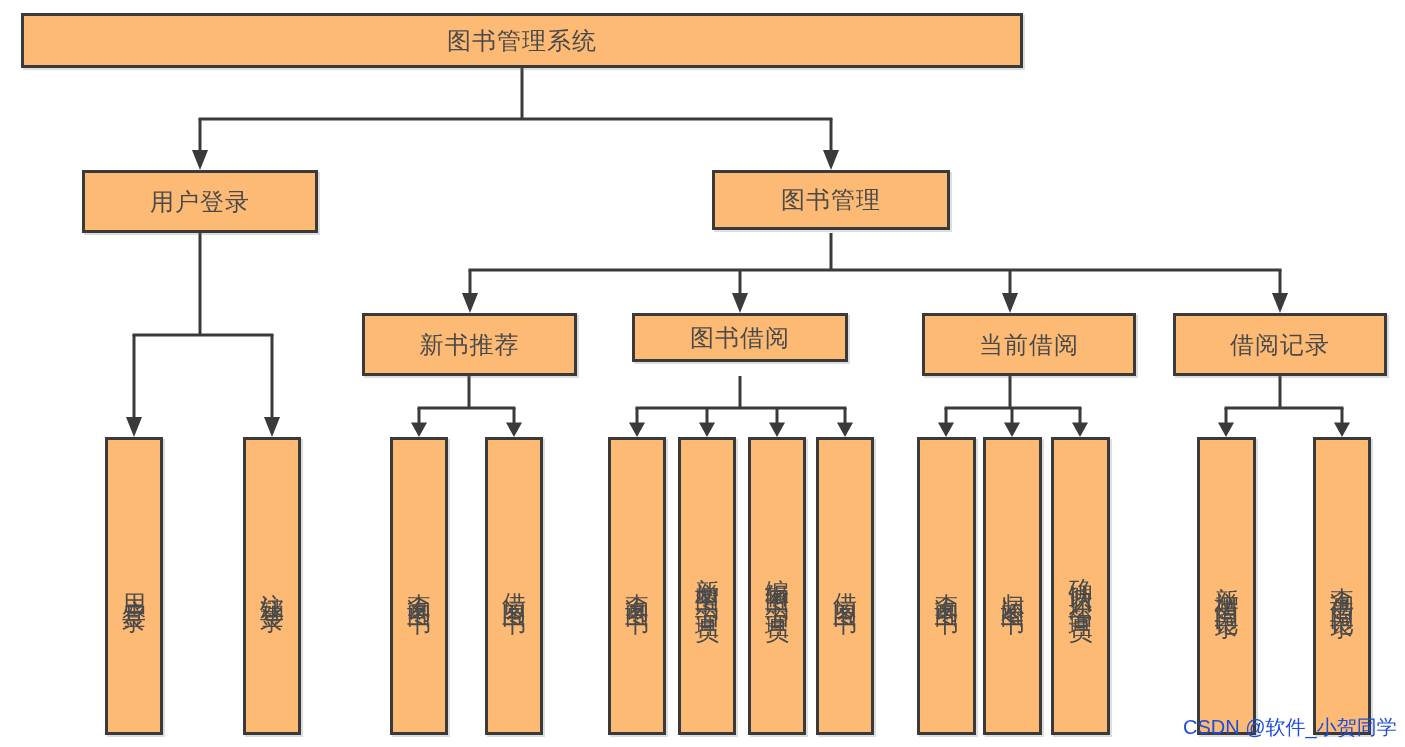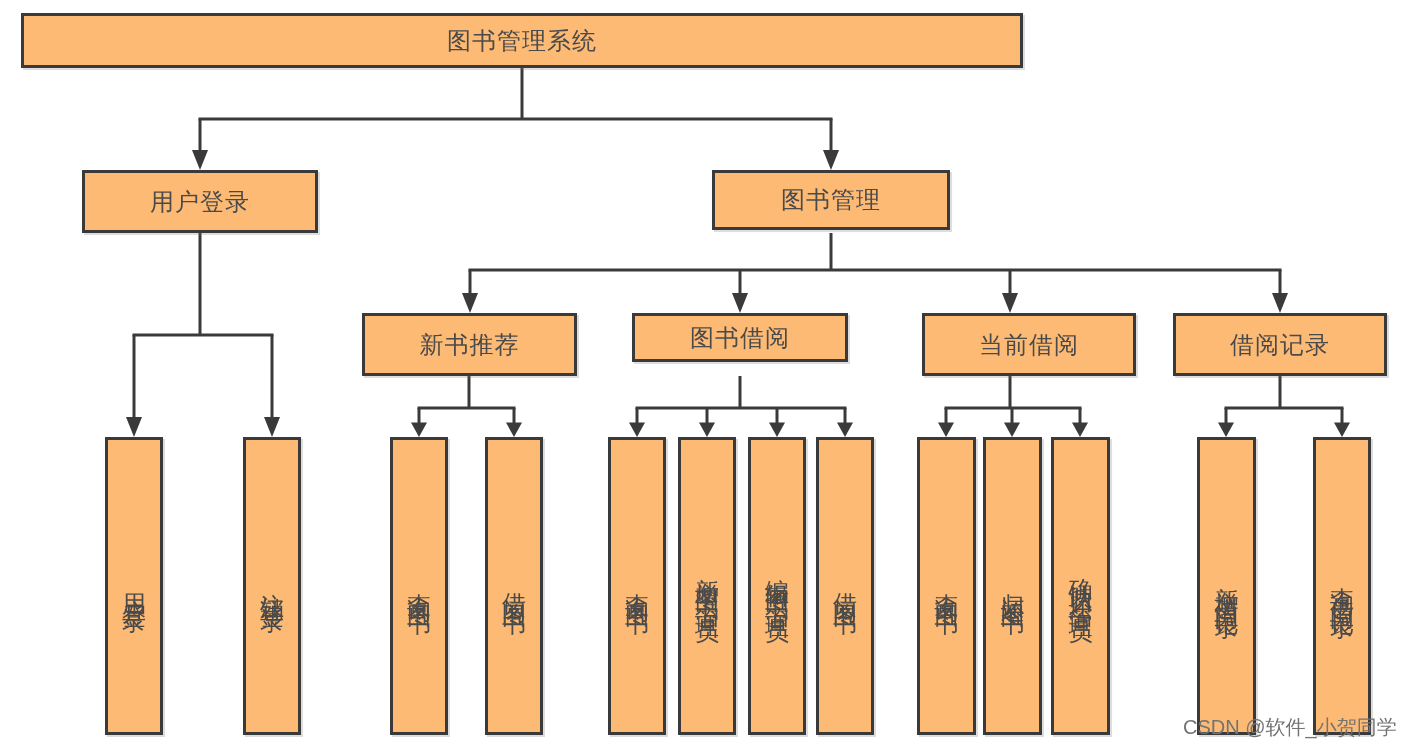--- a/index.html
+++ b/index.html
@@ -45,21 +45,21 @@
     font-size: 24px;
     line-height: 1;
     letter-spacing: 6px;
     white-space: nowrap;
   }
   .watermark {
     position: absolute;
     left: 1183px;
     top: 714px;
     font-size: 20px;
-    color: #737373;
+    color: #1d4ed8;
     white-space: nowrap;
     z-index: 5;
   }
 </style>
 </head>
 <body>
 
 <div id="stage">
   <svg id="connectors" xmlns="http://www.w3.org/2000/svg" viewBox="0 0 1405 747">
       <line x1="522" y1="68" x2="522" y2="119" stroke="#3a3a3a" stroke-width="3"></line>

